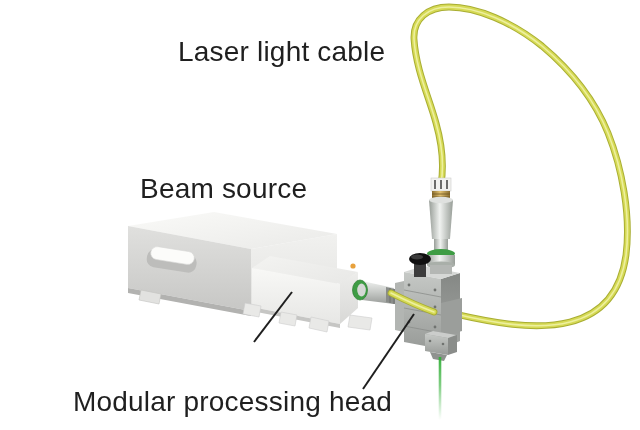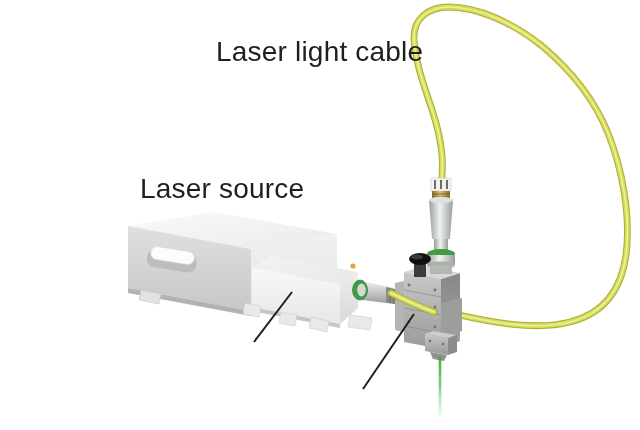--- a/index.html
+++ b/index.html
@@ -6,21 +6,21 @@
   .stage{
     position:relative;width:640px;height:430px;background:#fff;overflow:hidden;
     font-family:"Liberation Sans",sans-serif;
   }
   .stage svg{position:absolute;left:0;top:0;}
   .diagram-label{
     position:absolute;white-space:nowrap;
     font-size:28px;line-height:1.05;letter-spacing:.2px;
     color:var(--label-text,#1f1f1f);
   }
-  .lbl-cable{left:178px;top:37px;margin-left:38px;}
+  .lbl-cable{left:178px;top:37px;}
   .lbl-source{left:140px;top:174px;}
   .lbl-launch{left:2px;top:336px;}
   .lbl-head{left:73px;top:387px;}
 </style>
 </head>
 <body>
 
 <div class="stage">
 
   <svg width="640" height="430" viewBox="0 0 640 430">
@@ -178,14 +178,15 @@
       <use href="#cableStubPath" stroke="var(--cable-highlight,#eff2a6)" stroke-width="1.6" opacity="0.9"></use>
     </g>
 
     <line x1="440" y1="357" x2="440" y2="420" stroke="url(#gBeam)" stroke-width="2.6"></line>
 
     <line x1="254" y1="342" x2="292" y2="292" stroke="var(--label-text,#1f1f1f)" stroke-width="2"></line>
     <line x1="363" y1="389" x2="414" y2="314" stroke="var(--label-text,#1f1f1f)" stroke-width="2"></line>
   </svg>
 
   <div class="diagram-label lbl-cable">Laser light cable</div>
-  <div class="diagram-label lbl-source">Laser source</div>
+  <div class="diagram-label lbl-source">Beam source</div>
+  <div class="diagram-label lbl-head">Modular processing head</div>
 </div>
 
 </body></html>

